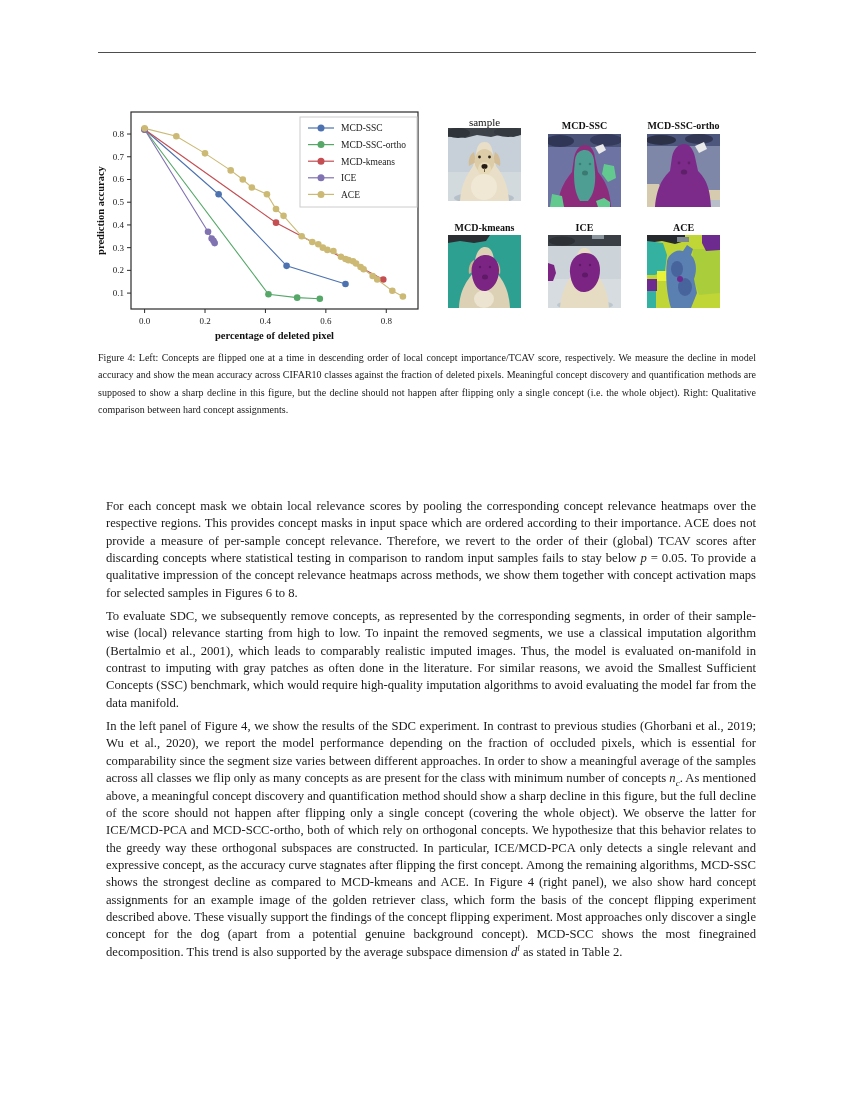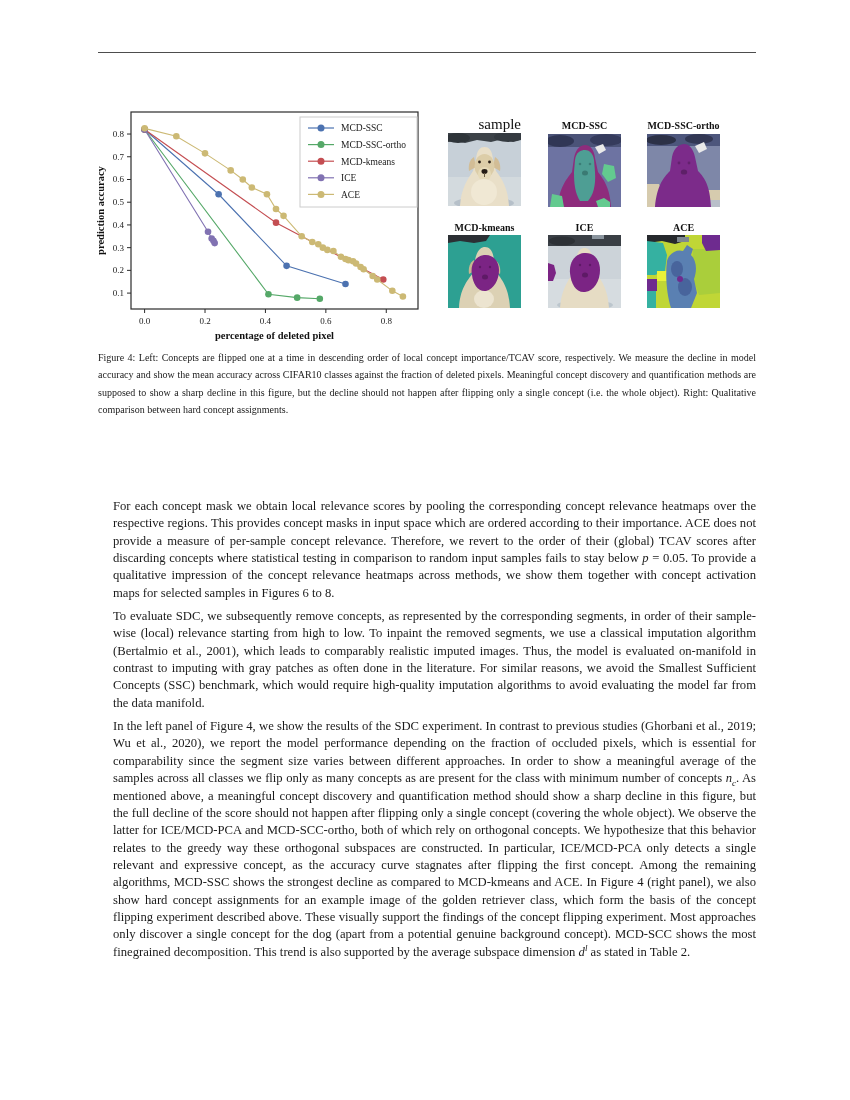--- a/index.html
+++ b/index.html
@@ -10,28 +10,28 @@
   
   .chart-wrap{position:absolute;left:92px;top:96px;width:348px;height:252px;}
   .chart-wrap svg{display:block;}
   .tick{font-family:"Liberation Serif",serif;font-size:9px;fill:#1a1a1a;}
   .axis-label{font-family:"Liberation Serif",serif;font-size:10.5px;font-weight:bold;fill:#111;}
   .legend-text{font-family:"Liberation Serif",serif;font-size:9.5px;fill:#1a1a1a;}
   .panels{position:absolute;left:448px;top:116px;width:276px;height:196px;}
   .panel{position:absolute;width:73px;}
   .panel-label{text-align:center;font-family:"Liberation Serif",serif;color:#111;
                white-space:nowrap;}
-  .label-sample{font-size:15px;text-align:right;}
+  .label-sample{font-size:11px;}
   .label-method{font-size:10px;font-weight:bold;}
   .panel img,.panel svg{display:block;width:73px;height:73px;}
   
   .caption{position:absolute;left:98px;top:349px;width:658px;
            font-size:10px;line-height:17.4px;text-align:justify;}
   .content{position:absolute;left:98px;top:498px;width:658px;}
-  .content p{margin:0 0 6px 15px;font-size:12.65px;line-height:17.35px;text-align:justify;
+  .content p{margin:0 0 6px 8px;font-size:12.65px;line-height:17.35px;text-align:justify;
              hyphens:auto;-webkit-hyphens:auto;}
   .page-number{position:absolute;left:0;top:1036px;width:850px;text-align:center;
                font-size:12.6px;}
   sub,sup{font-size:9px;line-height:0;}
 </style>
 </head>
 <body>
 
 <div class="page">
 

